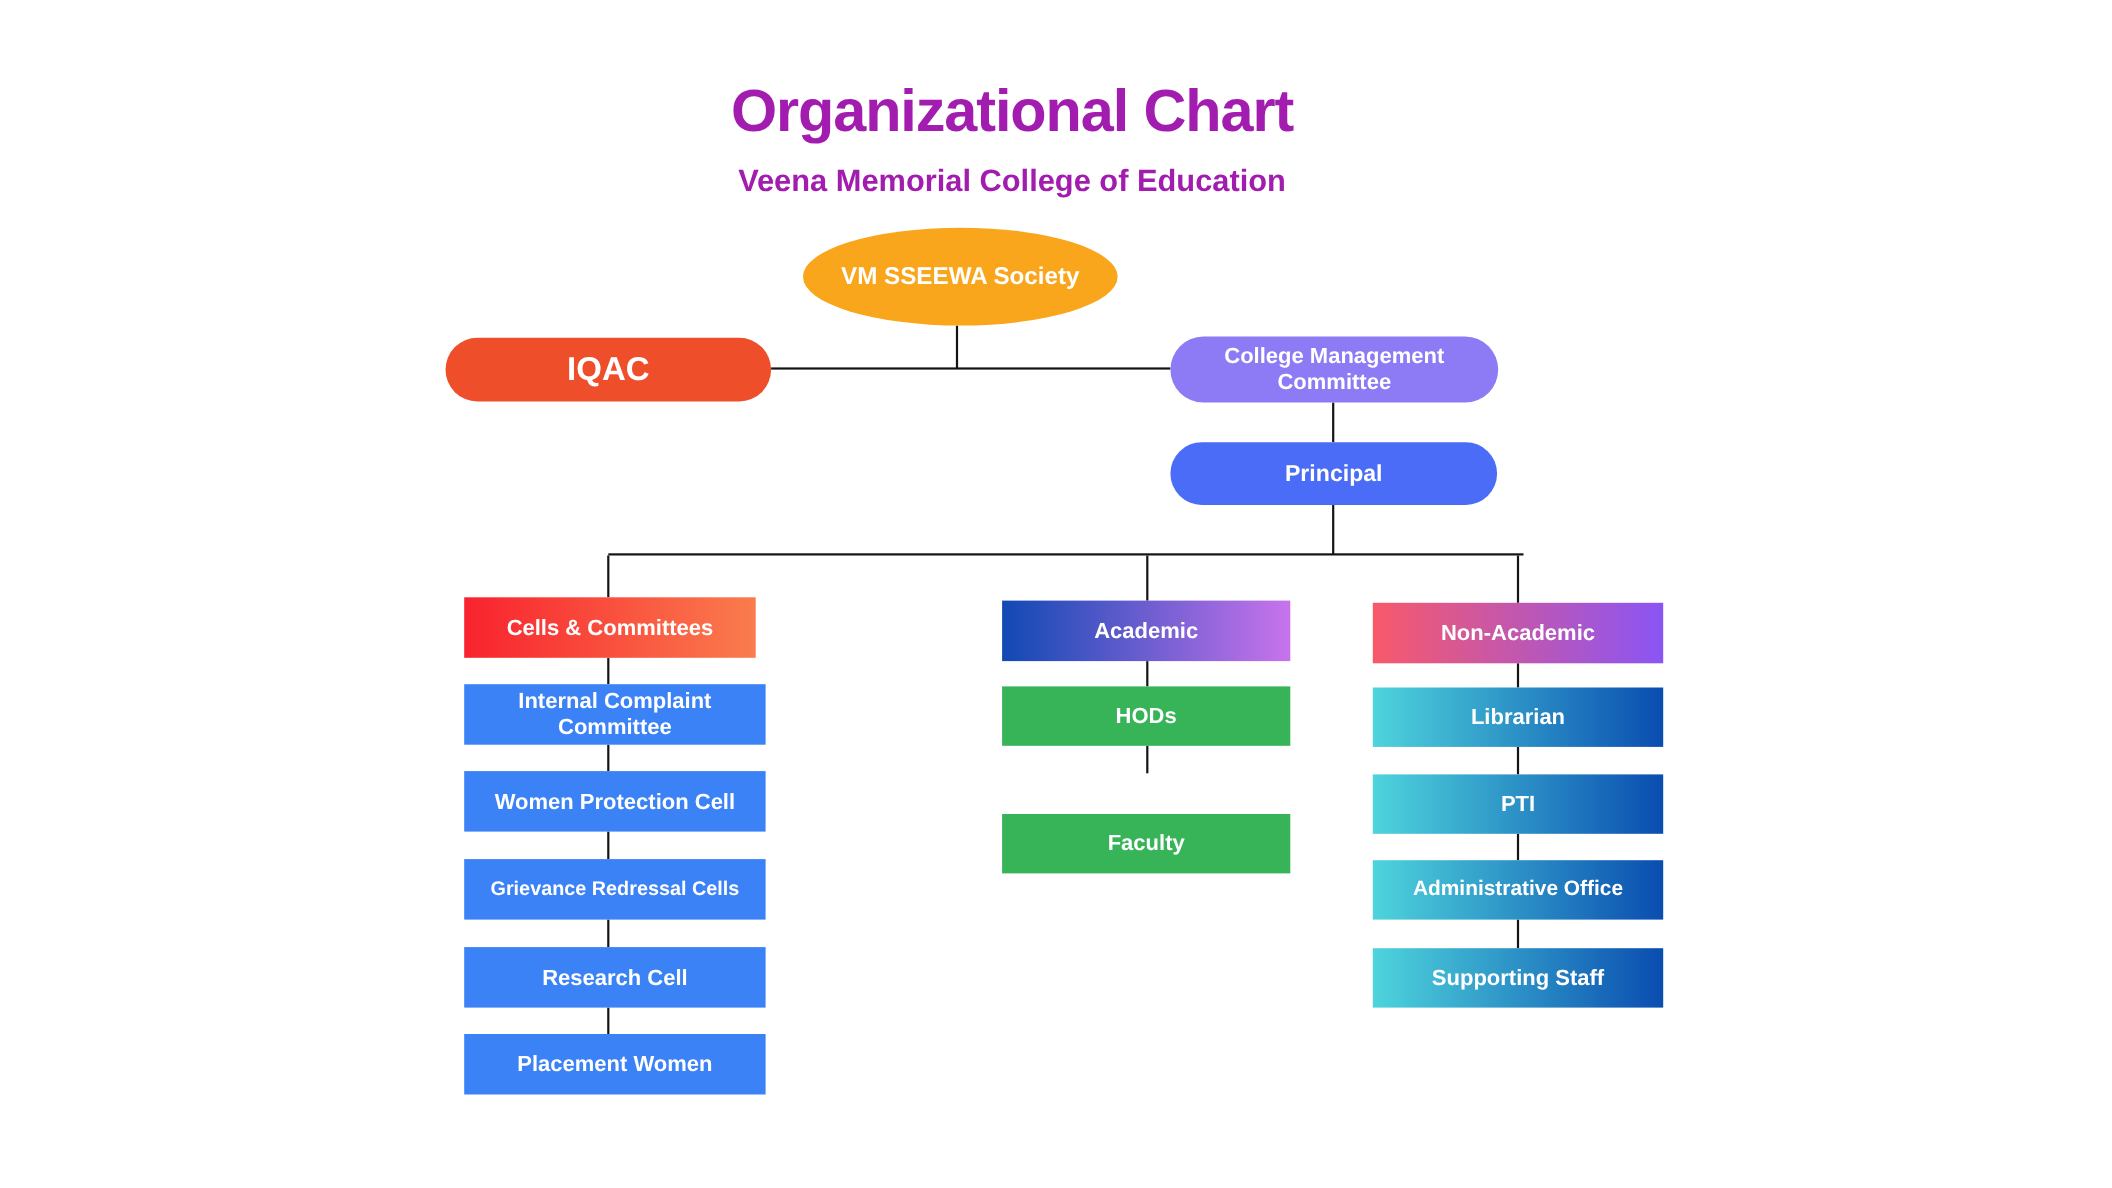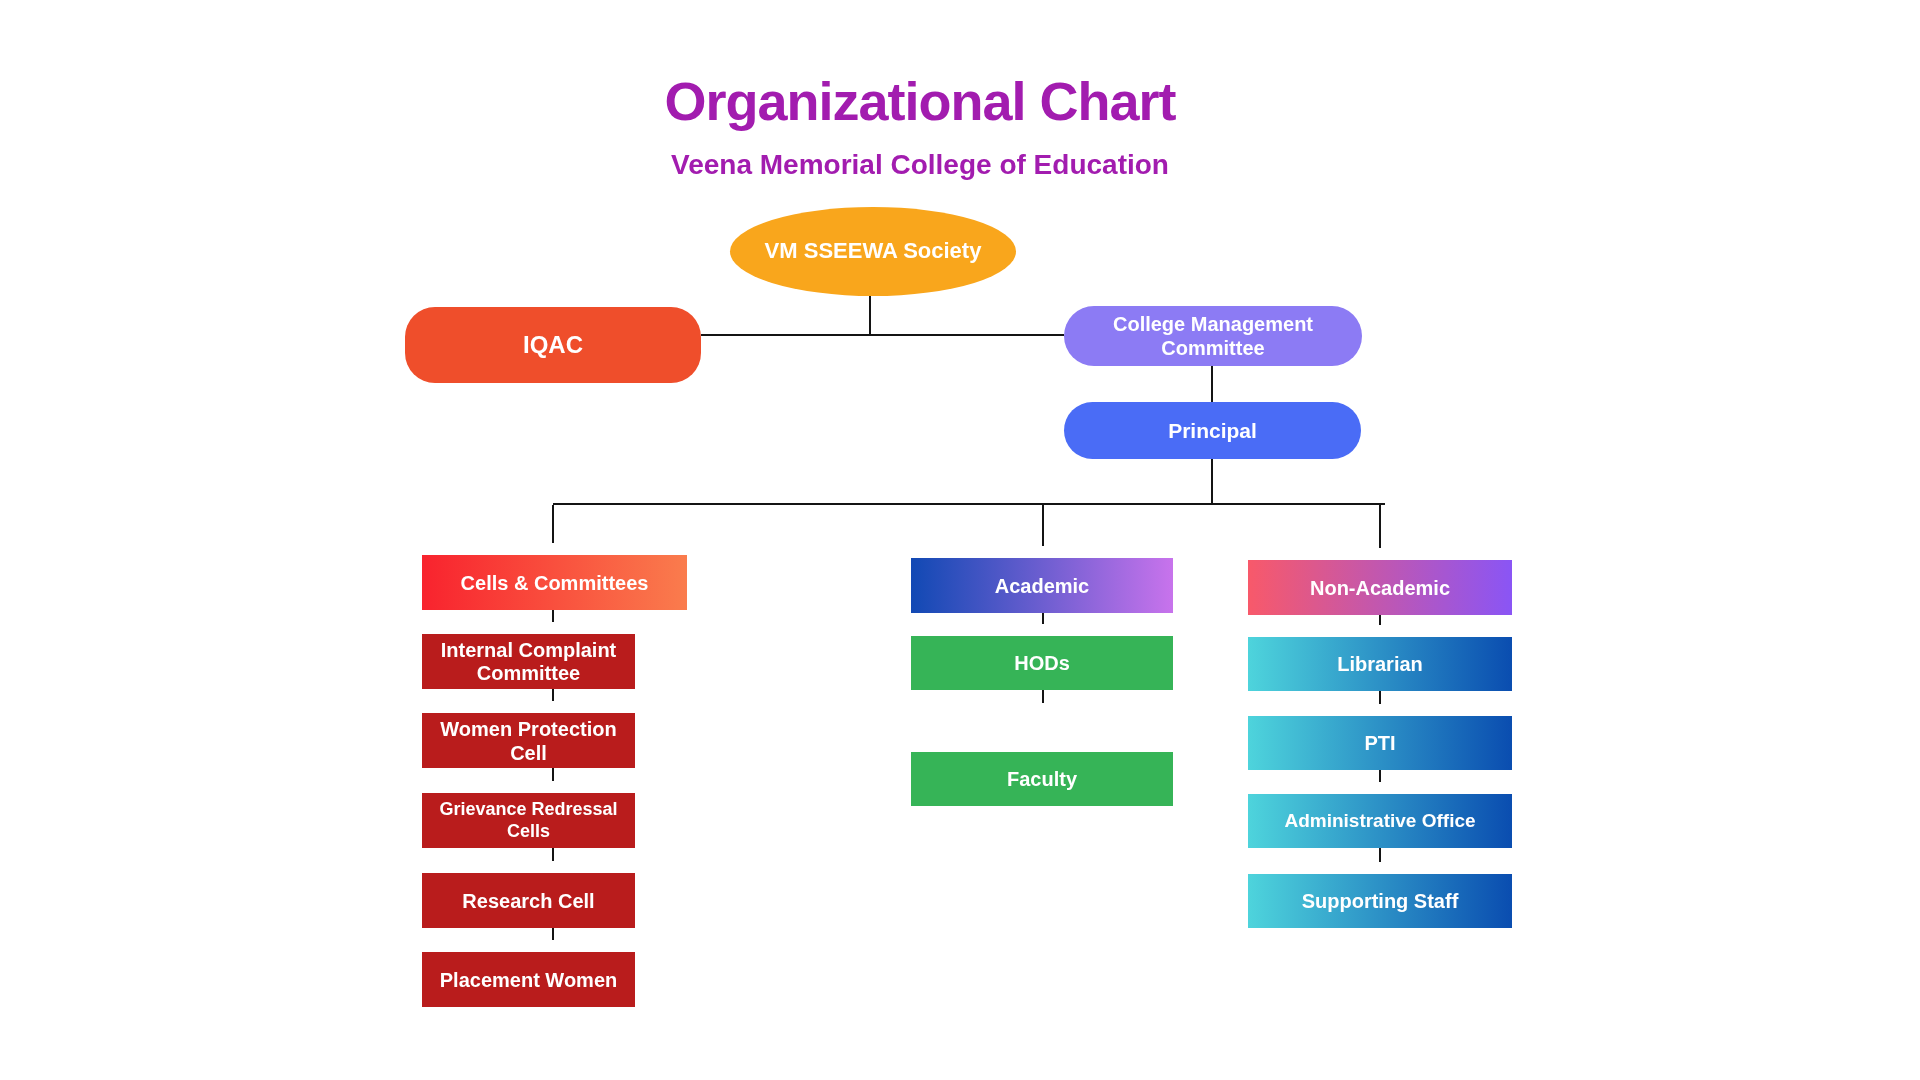--- a/index.html
+++ b/index.html
@@ -49,34 +49,34 @@
 
   .ellipse {
     left: 730px; top: 207px; width: 286px; height: 89px;
     background: #F9A61C;
     border-radius: 50%;
     font-size: 22px;
   }
 
   .pill { border-radius: 30px; }
 
-  .pill-iqac      { left: 405px;  top: 307px; width: 296px; height: 76px; background: #EF4E2B; font-size: 24px; }
+  .pill-iqac      { left: 405px;  top: 307px; width: 296px; height: 58px; background: #EF4E2B; font-size: 30px; }
   .pill-cmc       { left: 1064px; top: 306px; width: 298px; height: 60px; background: #8C7BF4; font-size: 20px; padding: 0 34px; }
   .pill-principal { left: 1064px; top: 402px; width: 297px; height: 57px; background: #4A6CF6; font-size: 21px; }
 
-  .rect { font-size: 20px; padding: 0 10px; margin-top: 12px; }
+  .rect { font-size: 20px; padding: 0 22px; }
 
   .hdr-cells    { left: 422px;  top: 543px; width: 265px; height: 55px;
                   background: linear-gradient(90deg, #F8232E, #FA7C4D); }
   .hdr-academic { left: 911px;  top: 546px; width: 262px; height: 55px;
                   background: linear-gradient(90deg, #1149B4, #C873EC); }
   .hdr-nonacad  { left: 1248px; top: 548px; width: 264px; height: 55px;
                   background: linear-gradient(90deg, #F8596A, #8A55F5); }
 
-  .child-blue  { left: 422px;  width: 213px; height: 55px; background: #b91c1c; }
+  .child-blue  { left: 422px;  width: 274px; height: 55px; background: #3b82f6; }
   .child-green { left: 911px;  width: 262px; height: 54px; background: #36B457; }
   .child-cyan  { left: 1248px; width: 264px; height: 54px;
                  background: linear-gradient(90deg, #4ED4DC, #0A4DB0); }
 
   .c1-0 { top: 622px; line-height: 1.15; }
   .c1-1 { top: 701px; }
   .c1-2 { top: 781px; font-size: 18px; }
   .c1-3 { top: 861px; }
   .c1-4 { top: 940px; }
 

